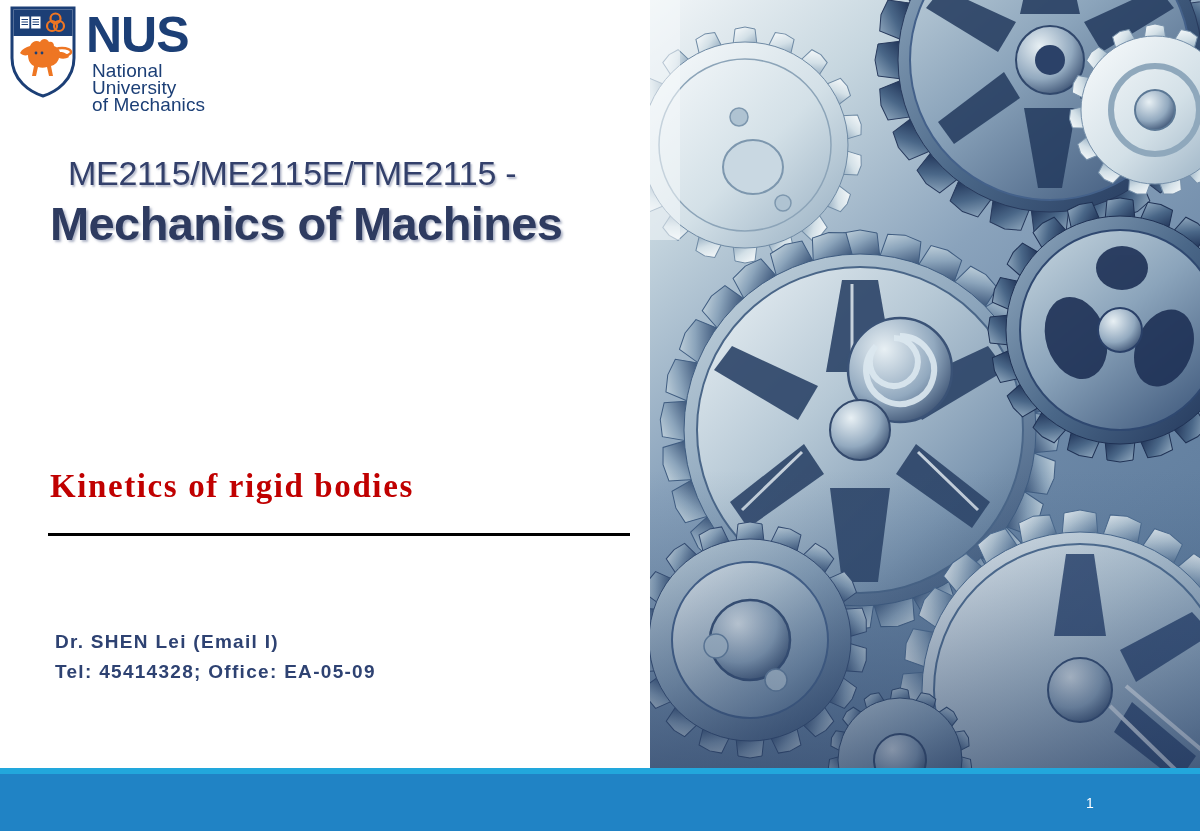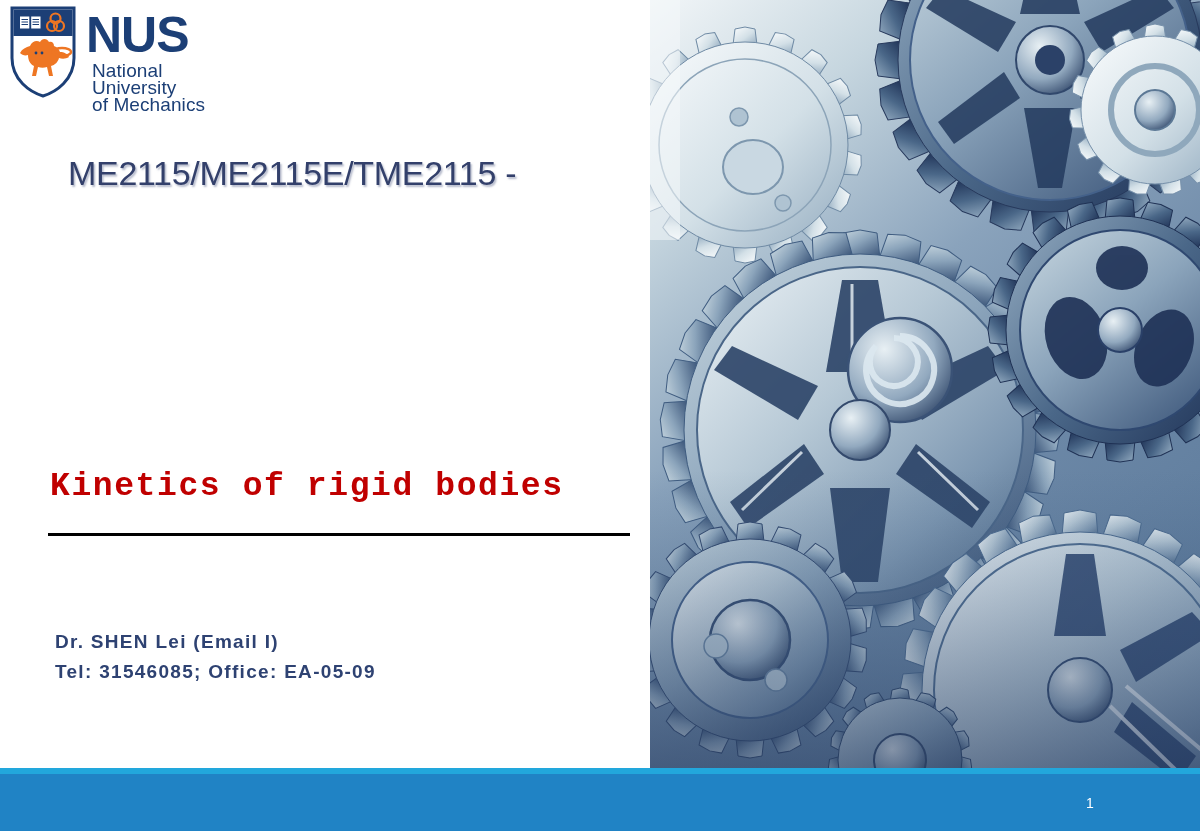--- a/index.html
+++ b/index.html
@@ -95,21 +95,21 @@
     letter-spacing: -0.6px;
     text-shadow: 2px 2px 2.5px rgba(120,130,160,0.6);
     padding-left: 2px;
   }
 
   
   .subtitle {
     position: absolute;
     left: 50px;
     top: 468px;
-    font-family: Liberation Mono, monospace;
+    font-family: Liberation Serif, serif;
     font-size: 33px;
     font-weight: bold;
     color: #C00000;
     letter-spacing: 1.6px;
     white-space: nowrap;
   }
   .divider {
     position: absolute;
     left: 48px;
     top: 533px;
@@ -230,28 +230,29 @@
       </svg>
       <div class="logo-word">NUS</div>
       <div class="logo-sub">
         <div>National University</div>
         <div>of Mechanics</div>
       </div>
     </div>
 
     <div class="title-block">
       <div class="course-code">ME2115/ME2115E/TME2115 -</div>
+      <div class="course-title">Mechanics of Machines</div>
     </div>
 
     <div class="subtitle">Kinetics of rigid bodies</div>
     <div class="divider"></div>
 
     <div class="contact">
       <div>Dr. SHEN Lei (Email I)</div>
-      <div>Tel: 31546085; Office: EA-05-09</div>
+      <div>Tel: 45414328; Office: EA-05-09</div>
     </div>
   </div>
 
   <div class="gear-panel">
     <svg viewBox="0 0 550 771" preserveAspectRatio="xMidYMid slice">
       <defs>
         <linearGradient id="bgGrad" x1="0" y1="0" x2="0.6" y2="1">
           <stop offset="0%" stop-color="#F2F6F8"></stop>
           <stop offset="22%" stop-color="#C6D6DF"></stop>
           <stop offset="48%" stop-color="#8AA3BC"></stop>

